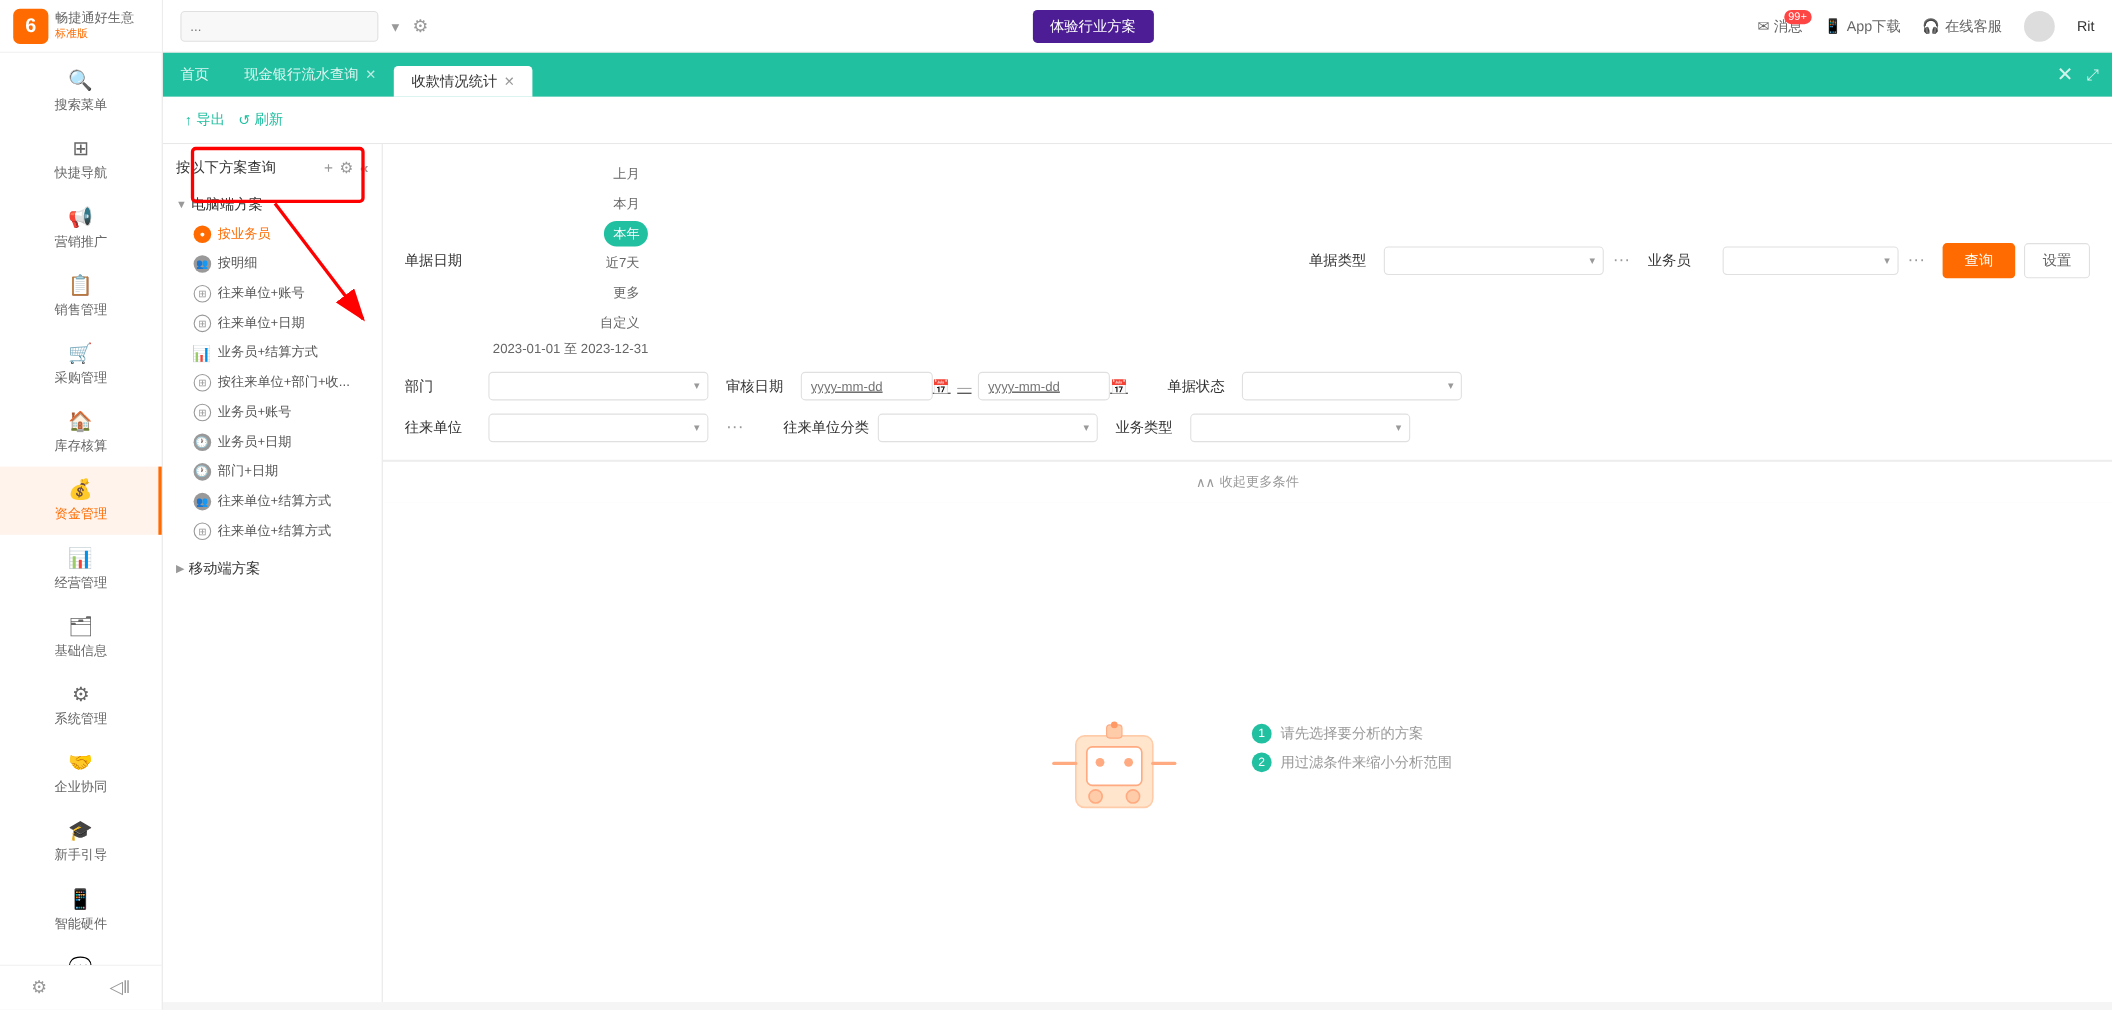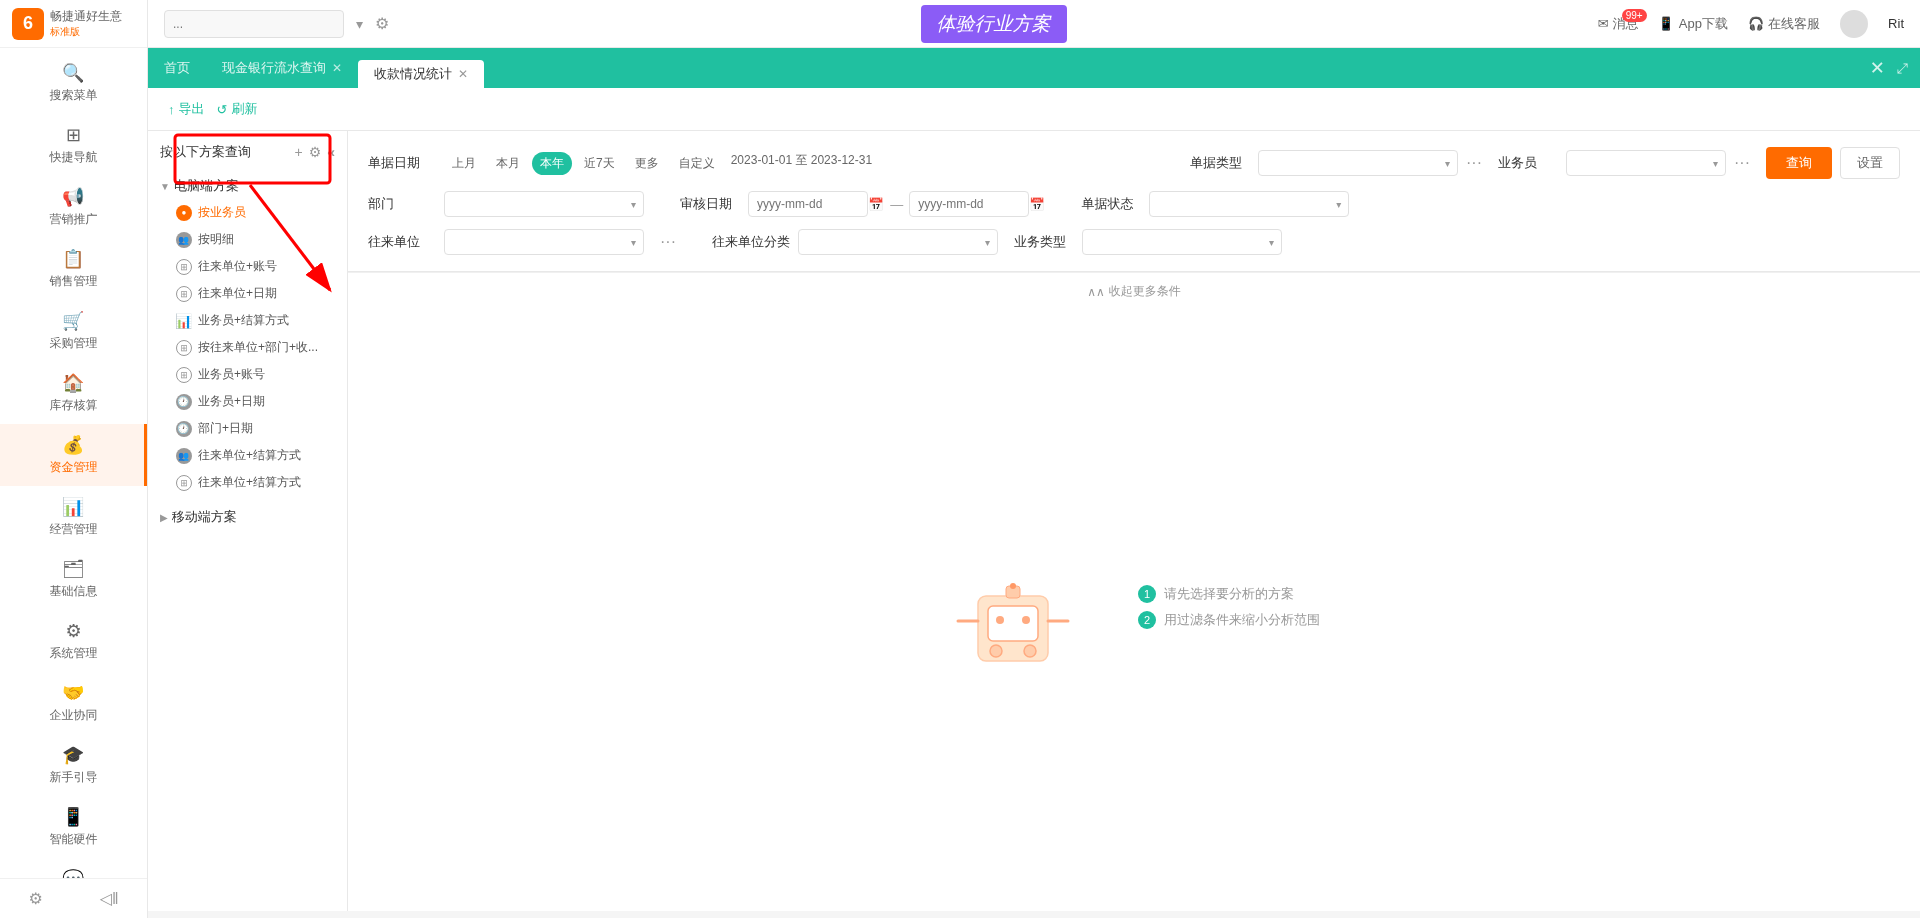--- a/index.html
+++ b/index.html
@@ -23,21 +23,21 @@
     .sidebar-footer-btn { color: #999; cursor: pointer; font-size: 16px; }
 
     
     .main-content { flex: 1; display: flex; flex-direction: column; overflow: hidden; }
 
     
     .top-bar { height: 48px; background: #fff; display: flex; align-items: center; padding: 0 16px; border-bottom: 1px solid #e8e8e8; justify-content: space-between; }
     .top-bar-left { display: flex; align-items: center; gap: 12px; }
     .breadcrumb-input { height: 28px; border: 1px solid #e0e0e0; border-radius: 4px; padding: 0 8px; font-size: 12px; color: #999; width: 180px; background: #f8f8f8; }
     .gear-icon { color: #999; cursor: pointer; font-size: 16px; }
-    .trial-btn { background: #8b5cf6; color: #fff; border: none; border-radius: 4px; padding: 6px 16px; font-size: 19px; cursor: pointer; font-style: italic; }
+    .trial-btn { background: #4c1d95; color: #fff; border: none; border-radius: 4px; padding: 6px 16px; font-size: 13px; cursor: pointer; }
     .top-bar-right { display: flex; align-items: center; gap: 20px; }
     .notification-item { display: flex; align-items: center; gap: 4px; color: #666; font-size: 13px; cursor: pointer; position: relative; }
     .badge { background: #ff4444; color: #fff; border-radius: 10px; font-size: 10px; padding: 1px 4px; position: absolute; top: -6px; right: -8px; }
     .user-avatar { width: 28px; height: 28px; background: #ddd; border-radius: 50%; }
 
     
     .tab-bar { height: 40px; background: #20c0a0; display: flex; align-items: stretch; }
     .tab-item { display: flex; align-items: center; padding: 0 16px; color: rgba(255,255,255,0.85); font-size: 13px; cursor: pointer; gap: 6px; position: relative; }
     .tab-item.home { background: transparent; }
     .tab-item.active { background: #fff; color: #333; border-radius: 4px 4px 0 0; margin-top: 12px; }
@@ -74,28 +74,28 @@
     .scheme-item .item-icon.chart { background: none; color: #666; font-size: 14px; }
 
     
     .right-content { flex: 1; display: flex; flex-direction: column; overflow: hidden; }
 
     
     .filter-section { background: #fff; padding: 16px 20px; border-bottom: 1px solid #e8e8e8; }
     .filter-row { display: flex; align-items: center; gap: 16px; margin-bottom: 12px; flex-wrap: wrap; }
     .filter-row:last-child { margin-bottom: 0; }
     .filter-label { color: #333; font-size: 13px; white-space: nowrap; min-width: 60px; }
-    .date-filter { display: flex; align-items: flex-start; gap: 4px; }
+    .date-filter { display: flex; align-items: flex-end; gap: 4px; flex-direction: column; }
     .date-btn { padding: 3px 8px; font-size: 12px; color: #666; cursor: pointer; border-radius: 3px; }
     .date-btn.active { background: #20c0a0; color: #fff; border-radius: 12px; }
     .date-range { font-size: 12px; color: #666; margin-left: 4px; }
     .filter-select { border: 1px solid #e0e0e0; border-radius: 4px; padding: 5px 28px 5px 10px; font-size: 12px; color: #999; background: #fff; min-width: 160px; cursor: pointer; appearance: none; position: relative; }
     .select-wrapper { position: relative; display: inline-flex; align-items: center; }
     .select-wrapper::after { content: '▾'; position: absolute; right: 8px; color: #999; font-size: 10px; pointer-events: none; }
-    .date-input-group { display: flex; align-items: center; gap: 6px; }
+    .date-input-group { display: flex; align-items: center; gap: 6px; text-decoration: underline; }
     .date-input { border: 1px solid #e0e0e0; border-radius: 4px; padding: 5px 8px; font-size: 12px; color: #bbb; width: 120px; }
     .date-separator { color: #999; }
     .calendar-icon { color: #bbb; margin-left: -6px; font-size: 13px; }
     .query-btn { background: #ff6b00; color: #fff; border: none; border-radius: 4px; padding: 6px 20px; font-size: 13px; cursor: pointer; }
     .set-btn { background: #fff; color: #666; border: 1px solid #e0e0e0; border-radius: 4px; padding: 6px 16px; font-size: 13px; cursor: pointer; }
     .collapse-bar { display: flex; align-items: center; justify-content: center; padding: 10px; color: #999; font-size: 12px; cursor: pointer; background: #fff; border-top: 1px solid #f0f0f0; gap: 4px; }
 
     
     .empty-state { flex: 1; display: flex; flex-direction: column; align-items: center; justify-content: center; background: #fff; margin: 0; padding: 40px; }
     .empty-steps { list-style: none; }
@@ -354,21 +354,21 @@
               </div>
             </div>
 
             <div class="filter-row">
               <span class="filter-label">部门</span>
               <div class="select-wrapper">
                 <select class="filter-select" style="min-width:200px;">
                   <option></option>
                 </select>
               </div>
-              <div style="display:flex;align-items:center;gap:8px;margin-left:20px;">
+              <div style="display:flex;align-items:center;gap:8px;">
                 <span class="filter-label">审核日期</span>
                 <div class="date-input-group">
                   <input class="date-input" type="text" placeholder="yyyy-mm-dd" style="">
                   <span class="calendar-icon">📅</span>
                   <span class="date-separator">—</span>
                   <input class="date-input" type="text" placeholder="yyyy-mm-dd" style="">
                   <span class="calendar-icon">📅</span>
                 </div>
               </div>
               <div style="display:flex;align-items:center;gap:8px;margin-left:20px;">

